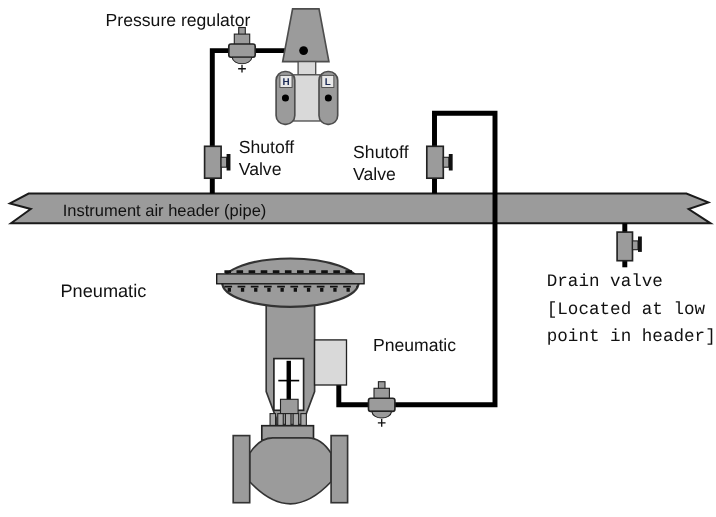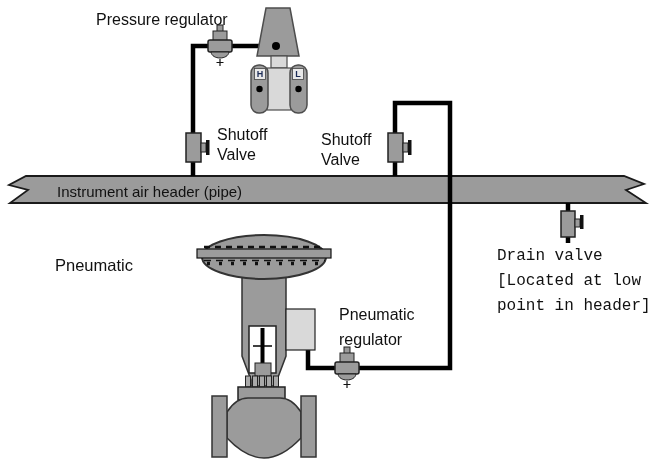--- a/index.html
+++ b/index.html
@@ -133,21 +133,20 @@
   </div>
 
   <div class="lbl" style="left:57px;top:182px;font-size:15px;">Instrument air header (pipe)</div>
 
   <div class="lbl" style="left:55px;top:252px;line-height:26px;font-size:16.5px;">
     <div>Pneumatic</div>
   </div>
 
   <div class="lbl" style="left:339px;top:302px;line-height:25px;">
     <div>Pneumatic</div>
-    <div>regulator</div>
   </div>
 
   <div class="lbl" style="left:497px;top:244px;line-height:25px;font-family:Liberation Mono, monospace;">
     <div>Drain valve</div>
     <div>[Located at low</div>
     <div>point in header]</div>
   </div>
 
 </div>
 

